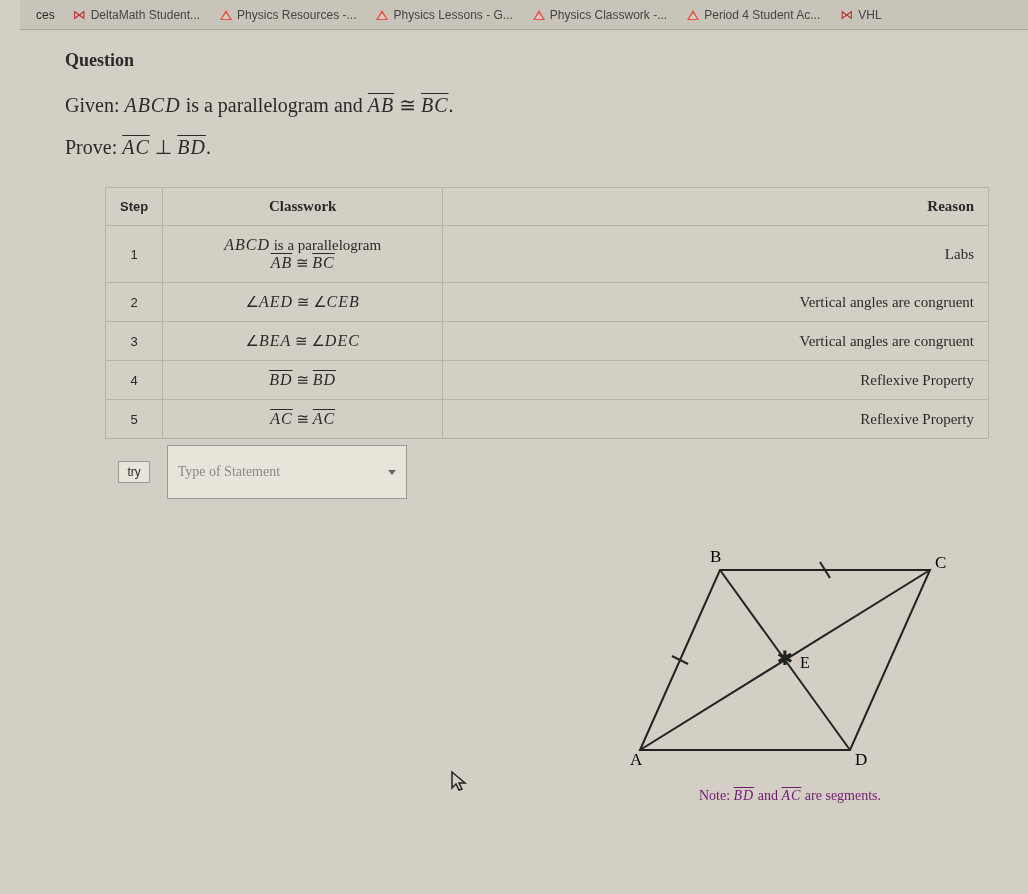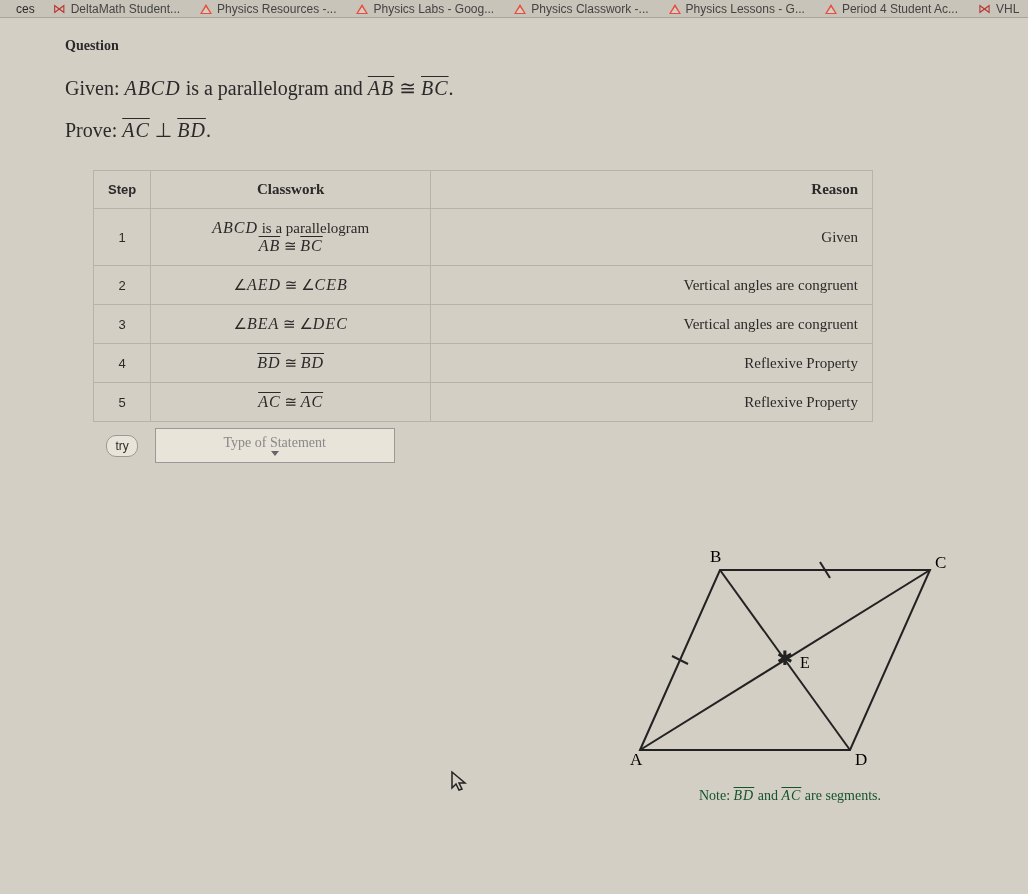--- a/index.html
+++ b/index.html
@@ -5,29 +5,30 @@
   * { box-sizing: border-box; margin: 0; padding: 0; }
   body {
     font-family: Georgia, 'Times New Roman', serif;
     background: #d4cfc4;
     width: 1028px;
     height: 894px;
     overflow: hidden;
     color: #2a2a2a;
   }
   .tab-bar {
-    height: 18px;
+    height: 30px;
     display: flex;
     align-items: center;
     background: #c9c4b9;
     border-bottom: 1px solid #aaa59a;
     font-family: Arial, sans-serif;
     font-size: 12px;
     padding-left: 12px;
     gap: 0;
+    margin-left: 20px;
   }
   .tab-item {
     display: flex;
     align-items: center;
     gap: 5px;
     padding: 0 10px;
     height: 100%;
     white-space: nowrap;
     color: #444;
     cursor: pointer;
@@ -47,35 +48,35 @@
     content:'';position:absolute;left:-4px;top:3px;width:0;height:0;
     border-left:4px solid transparent;border-right:4px solid transparent;
     border-bottom:6px solid #d4cfc4;
   }
   .bowtie-icon{ font-size:13px;color:#b33; }
   .content {
     padding: 20px 0 0 65px;
   }
   .question-heading {
     font-weight: bold;
-    font-size: 14px;
+    font-size: 18px;
     font-family: Georgia, serif;
     margin-bottom: 22px;
   }
   .given-line, .prove-line {
     font-size: 20px;
     margin-bottom: 18px;
   }
   .prove-line { margin-bottom: 28px; }
   .math-it { font-style: italic; font-family: 'Times New Roman', serif; letter-spacing: 1px;}
   .overbar { text-decoration: overline; text-decoration-thickness:1px;text-align:right;}
   .proof-table {
     border-collapse: collapse;
-    width: 780px;
-    margin-left: 28px;
+    width: 884px;
+    margin-left: 40px;
   }
   .proof-table th, .proof-table td {
     border: 1px solid #b8b3a8;
     padding: 10px 14px;
     font-size: 15px;
     vertical-align: middle;
   }
   .proof-table th {
     background: #d4cfc4;
     font-weight: bold;
@@ -92,52 +93,51 @@
     width: 280px;
   }
   .proof-table td.reason-c, .proof-table th.reason-h {
     text-align:right;
   }
   .proof-table td.stmt-c .math-it { font-size:16px; }
   .try-row td { padding: 6px 8px; }
   .try-btn {
     display:inline-block;
     border:1px solid #999;
-    border-radius:10px;
+    border-radius:1px;
     padding:3px 8px;
     font-size:12px;
     font-family:Arial,sans-serif;
     background:#e8e4d9;
     cursor:pointer;
   }
   .stmt-input {
     border:1px solid #999;
     background:#e8e4d9;
-    padding:6px 10px;
+    padding:18px 10px;
     font-size:14px;
     color:#888;
     width:240px;
     display:flex;
     justify-content:space-between;
     align-items:center;
     cursor:pointer;
-    flex-direction:column;
   }
   .caret-down {
     width:0;height:0;border-left:4px solid transparent;border-right:4px solid transparent;border-top:5px solid #666;
   }
   .diagram-area {
     position:absolute;
     left:600px; top:540px;
     width:380px;
   }
   .diagram-svg { display:block; }
   .note-line {
     font-size:14px;
-    color:#14532d;
+    color:#701a75;
     text-align:center;
     margin-top:18px;
   }
   .cursor-icon {
     position:absolute;
     left:450px; top:770px;
     font-size:20px;
     color:#222;
   }
   .cong { font-family:'Times New Roman',serif; }
@@ -151,29 +151,25 @@
   <div class="tab-item">
     <span class="bowtie-icon">⋈</span>
     <span>DeltaMath Student...</span>
   </div>
   <div class="tab-item">
     <span class="drive-icon"></span>
     <span>Physics Resources -...</span>
   </div>
   <div class="tab-item">
     <span class="drive-icon"></span>
-    <span>Physics Labs - Goog...</span>
+    <span>Physics Lessons - G...</span>
   </div>
   <div class="tab-item">
     <span class="drive-icon"></span>
     <span>Physics Classwork -...</span>
-  </div>
-  <div class="tab-item">
-    <span class="drive-icon"></span>
-    <span>Physics Lessons - G...</span>
   </div>
   <div class="tab-item">
     <span class="drive-icon"></span>
     <span>Period 4 Student Ac...</span>
   </div>
   <div class="tab-item">
     <span class="bowtie-icon">⋈</span>
     <span>VHL</span>
   </div>
 </div>
@@ -199,21 +195,21 @@
       <th class="step-h">Step</th>
       <th class="stmt-h">Classwork</th>
       <th class="reason-h">Reason</th>
     </tr>
     <tr>
       <td class="step-c">1</td>
       <td class="stmt-c">
         <div><span class="math-it">ABCD</span><span> is a parallelogram</span></div>
         <div><span class="math-it overbar">AB</span> <span class="cong">≅</span> <span class="math-it overbar">BC</span></div>
       </td>
-      <td class="reason-c">Given</td>
+      <td class="reason-c">Labs</td>
     </tr>
     <tr>
       <td class="step-c">2</td>
       <td class="stmt-c">
         <span class="angle">∠</span><span class="math-it">AED</span> <span class="cong">≅</span> <span class="angle">∠</span><span class="math-it">CEB</span>
       </td>
       <td class="reason-c">Vertical angles are congruent</td>
     </tr>
     <tr>
       <td class="step-c">3</td>

